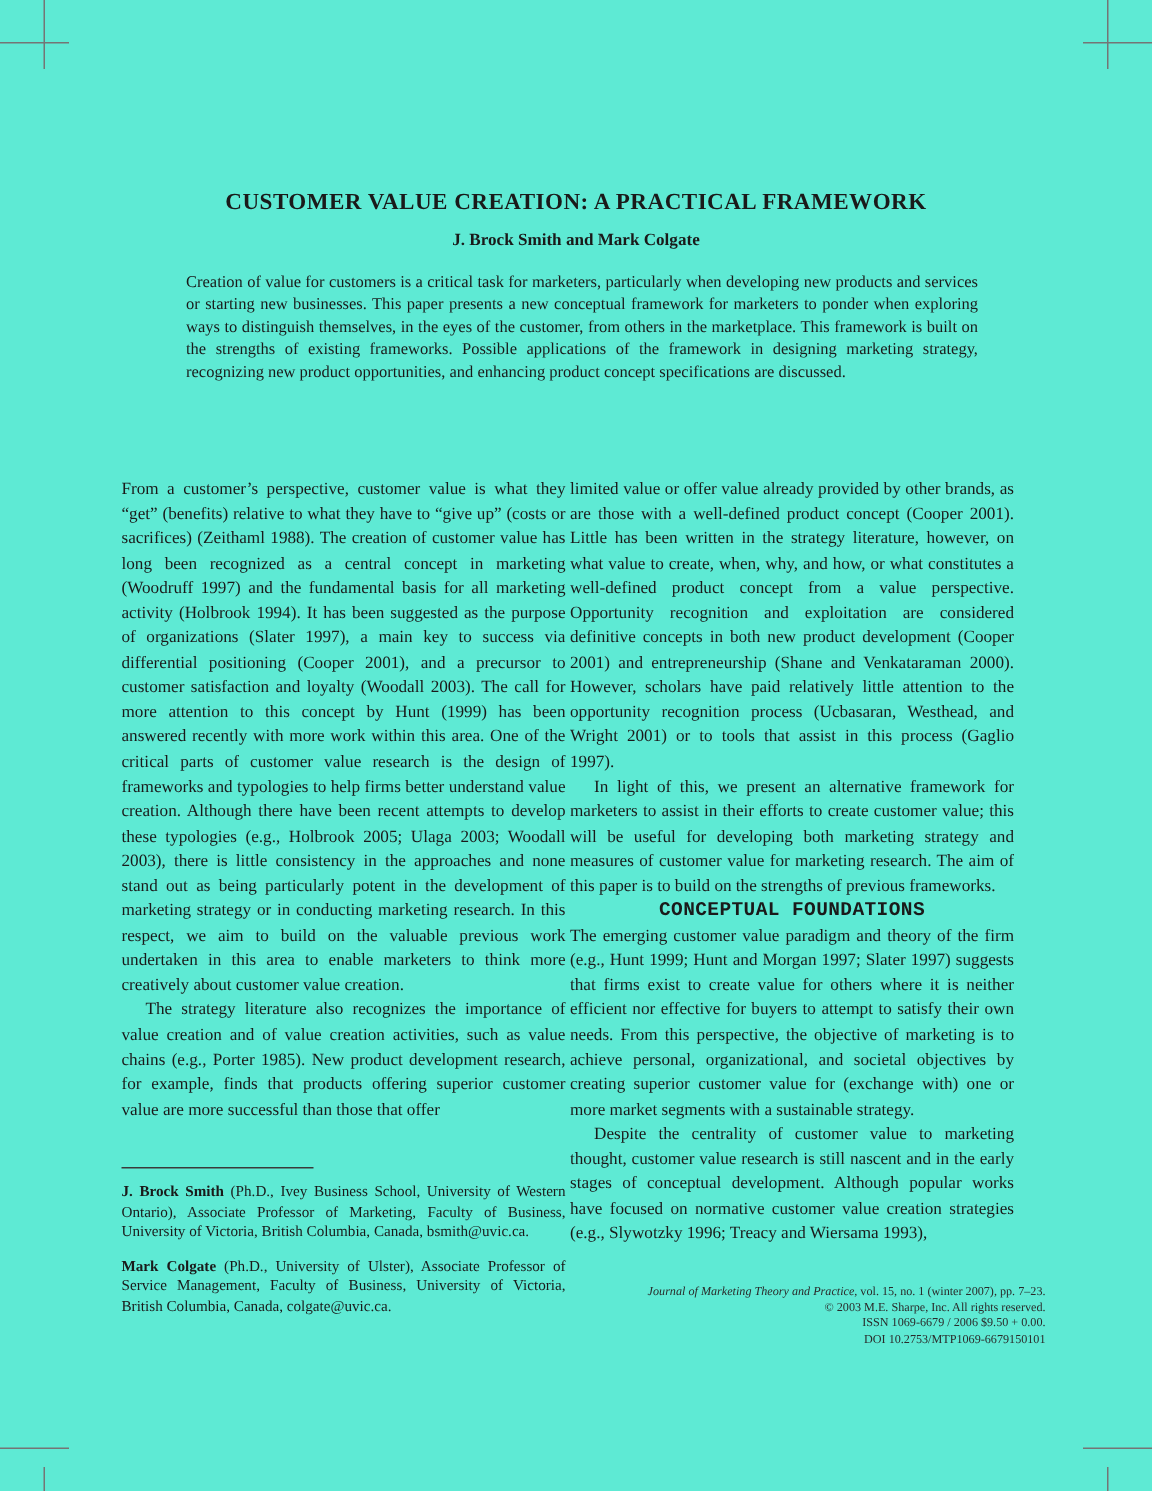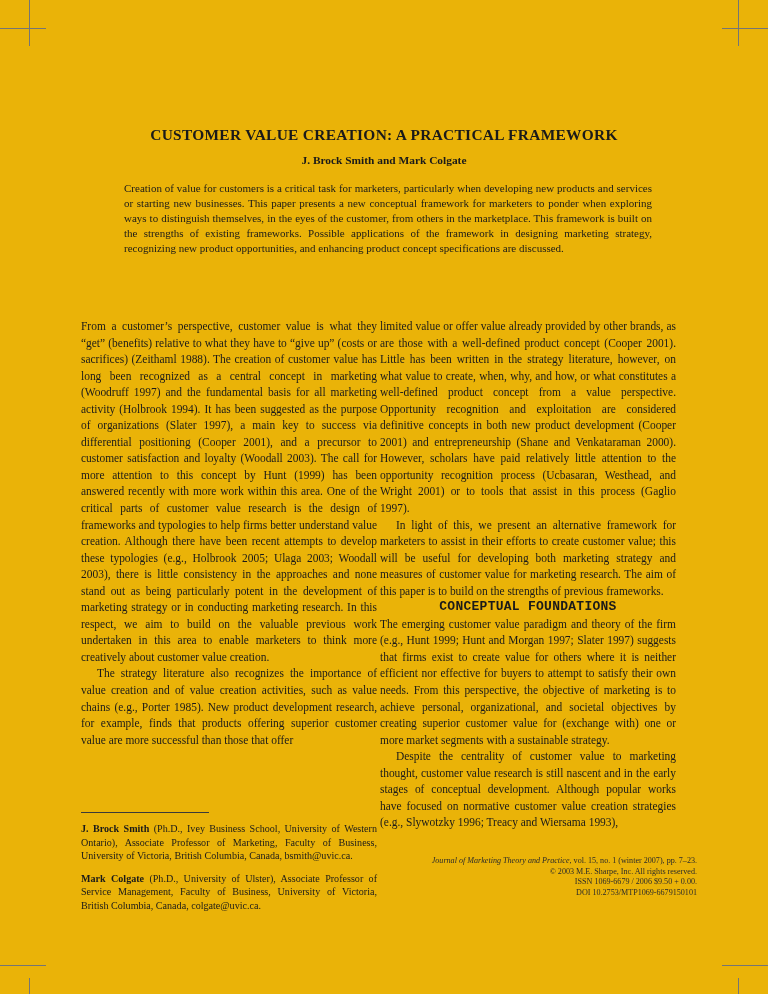--- a/index.html
+++ b/index.html
@@ -4,21 +4,21 @@
 <style>
   html, body {
     margin: 0;
     padding: 0;
     background: #ffffff;
   }
   .page {
     position: relative;
     width: 768px;
     height: 994px;
-    background: #eab308;
+    background: #5eead4;
     overflow: hidden;
     font-family: "Liberation Serif", "DejaVu Serif", serif;
     color: #1a1a1a;
   }
 
   
   .crop {
     position: absolute;
     background: #757575;
   }
@@ -87,21 +87,21 @@
     font-weight: bold;
     letter-spacing: 0.02em;
     text-indent: 0;
     font-family: Liberation Mono, monospace;
   }
 
   
   .footnote {
     position: absolute;
     left: 81px;
-    top: 812px;
+    top: 778px;
     width: 296px;
     font-size: 10.1px;
     line-height: 13.5px;
     text-align: justify;
   }
   .footnote .rule {
     width: 128px;
     height: 1px;
     background: #3a3a3a;
     margin-bottom: 9px;

